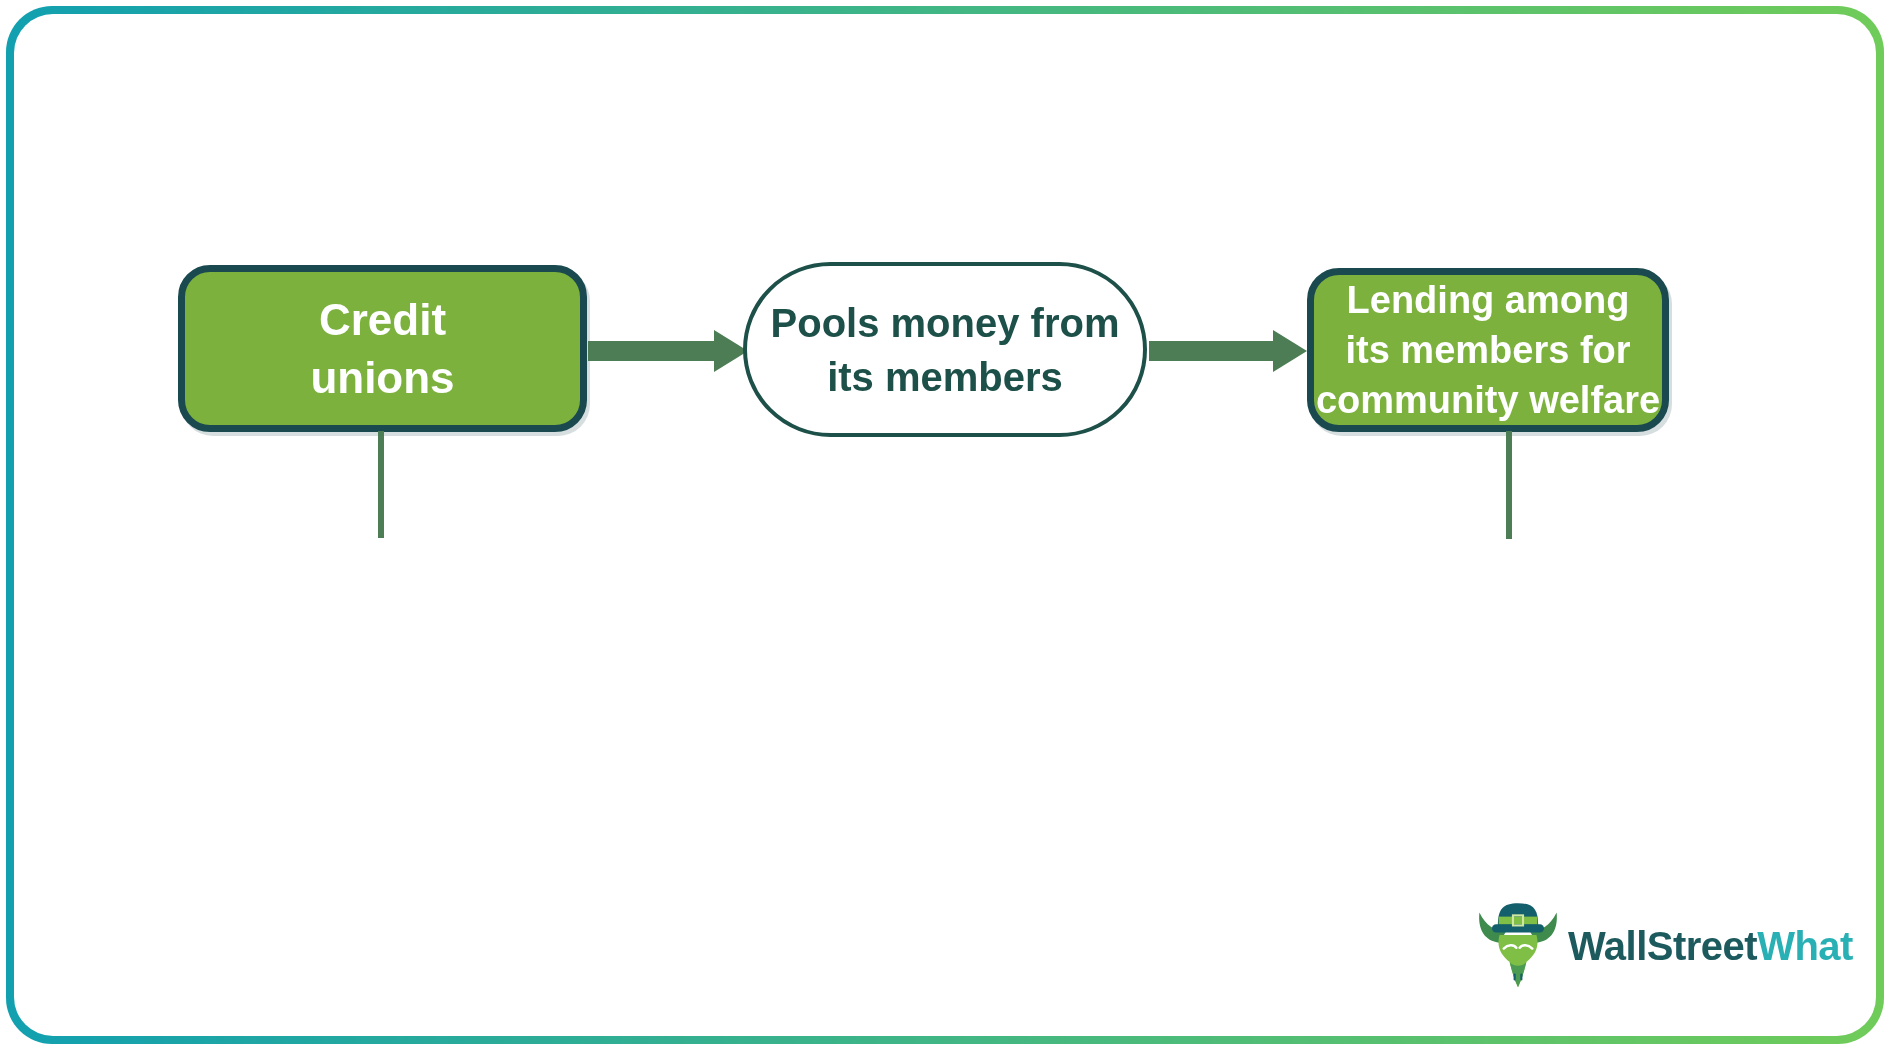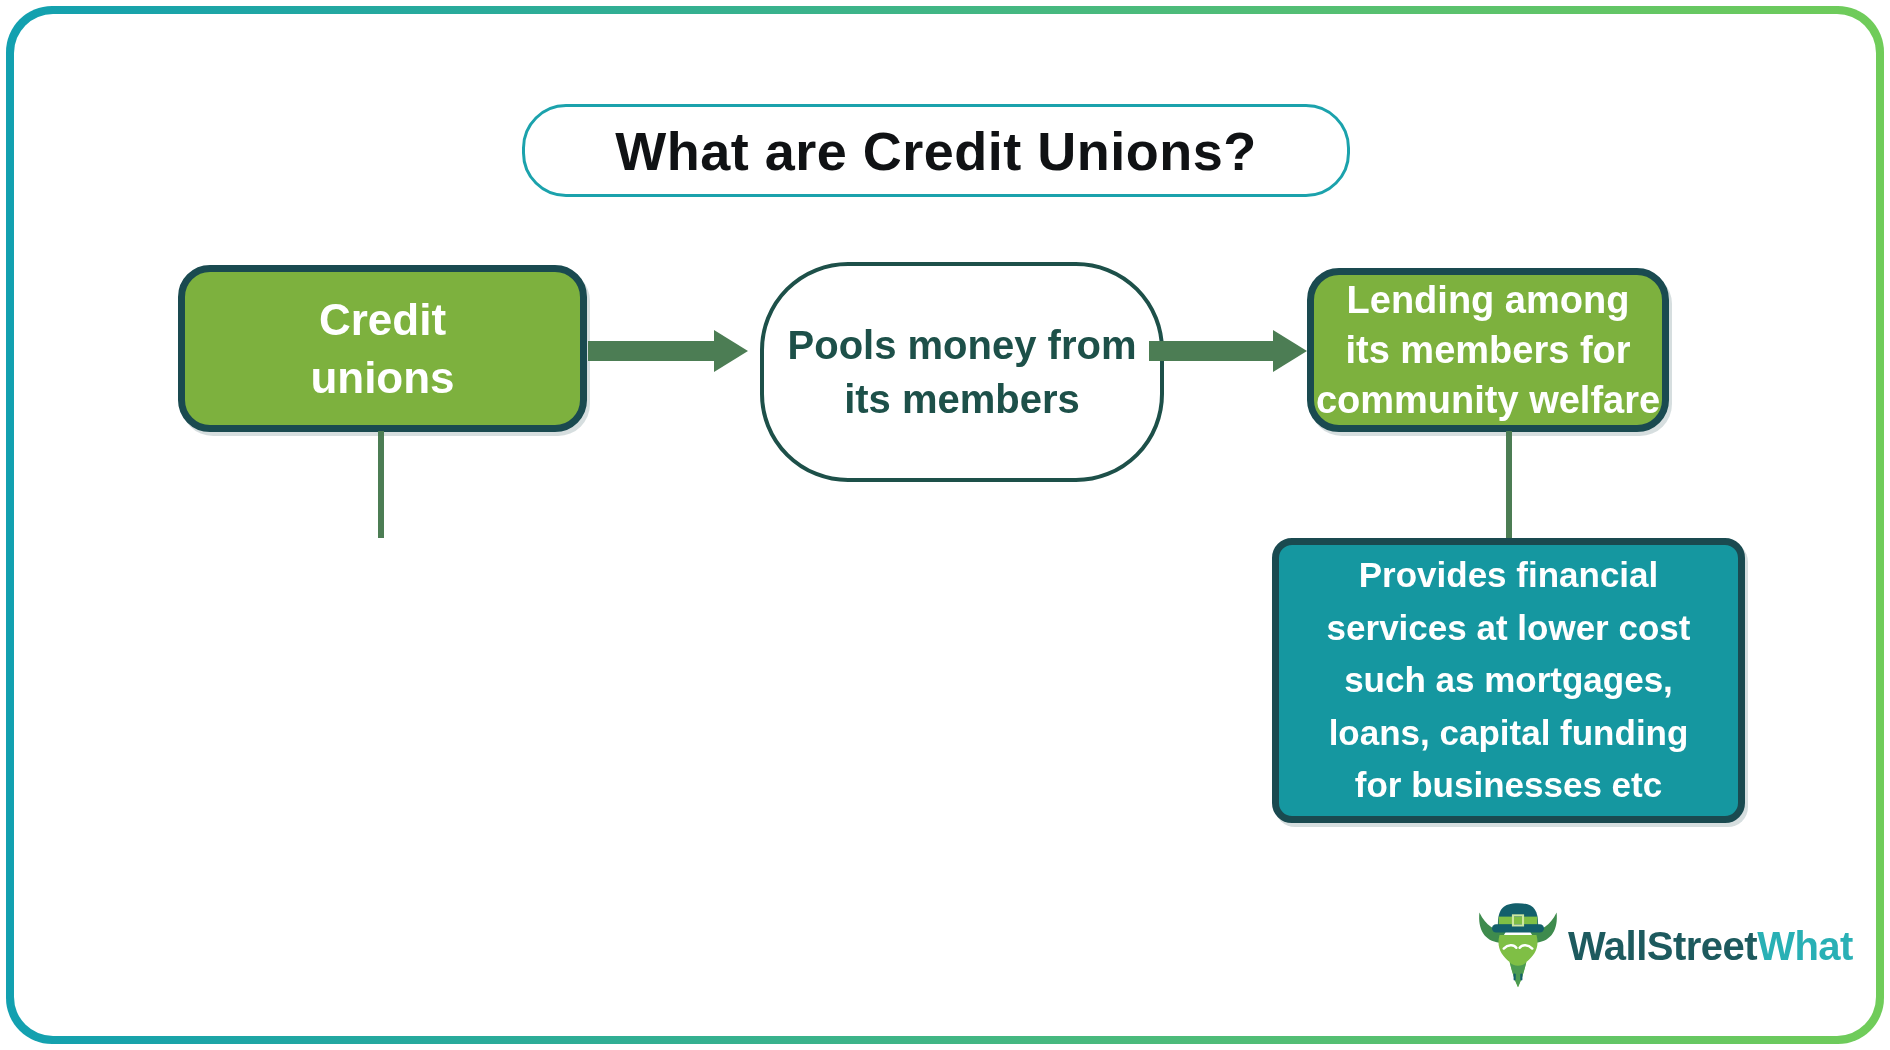--- a/index.html
+++ b/index.html
@@ -63,21 +63,21 @@
     border: 7px solid var(--dark-border);
     border-radius: 32px;
     box-shadow: 3px 4px 0 rgba(27, 74, 80, 0.18);
   }
   .green-box .node-label { color: #ffffff; }
 
   .box-credit   { left: 178px;  top: 265px; width: 409px; height: 167px; }
   .box-credit .node-label  { font-size: 44px; line-height: 1.3; }
 
   .flow-pill {
-    left: 760px; top: 262px; width: 404px; height: 220px;
+    left: 743px; top: 262px; width: 404px; height: 175px;
     background: #ffffff;
     border: 4px solid var(--ink-teal);
     border-radius: 88px;
   }
   .flow-pill .node-label { color: var(--ink-teal); font-size: 40px; line-height: 1.35; }
 
   .box-lending  { left: 1307px; top: 268px; width: 362px; height: 164px; }
   .box-lending .node-label { font-size: 38px; line-height: 1.32; }
 
   .teal-box {
@@ -133,23 +133,20 @@
 </style>
 </head>
 <body>
 
 <div class="canvas">
   <div class="frame-outer"></div>
   <div class="frame-inner"></div>
 
   <div class="layer">
 
-    <div class="title-pill">
-      <span class="title-text">What are Credit Unions?</span>
-    </div>
 
     <div class="node green-box box-credit">
       <span class="node-label">Credit
 unions</span>
     </div>
 
     <div class="arrow-shaft shaft-1"></div>
     <div class="arrow-head head-1"></div>
 
     <div class="node flow-pill">
@@ -163,27 +160,20 @@
     <div class="node green-box box-lending">
       <span class="node-label">Lending among
 its members for
 community welfare</span>
     </div>
 
     <div class="connector connector-left"></div>
     <div class="connector connector-right"></div>
 
 
-    <div class="node teal-box box-services">
-      <span class="node-label">Provides financial
-services at lower cost
-such as mortgages,
-loans, capital funding
-for businesses etc</span>
-    </div>
 
     <div class="logo">
       <svg viewBox="0 0 100 112" width="84" height="94" aria-hidden="true">
         <path d="M28 52 C10 50 2 36 4 16 C12 32 22 38 36 38 Z" fill="#3E8B4D"></path>
         <path d="M72 52 C90 50 98 36 96 16 C88 32 78 38 64 38 Z" fill="#3E8B4D"></path>
         <path d="M26 31 C26 12 32 5 50 5 C68 5 74 12 74 31 Z" fill="#135F6B"></path>
         <rect x="19" y="30" width="62" height="10" rx="5" fill="#135F6B"></rect>
         <rect x="27" y="21" width="46" height="9" fill="#7FBF45"></rect>
         <rect x="44" y="19.5" width="12" height="12" fill="none" stroke="#CDE7A0" stroke-width="2.5"></rect>
         <path d="M28 43 L72 43 C76 57 70 67 60 75 C57 87 54 97 50 105 C46 97 43 87 40 75 C30 67 24 57 28 43 Z" fill="#7FBF45"></path>

